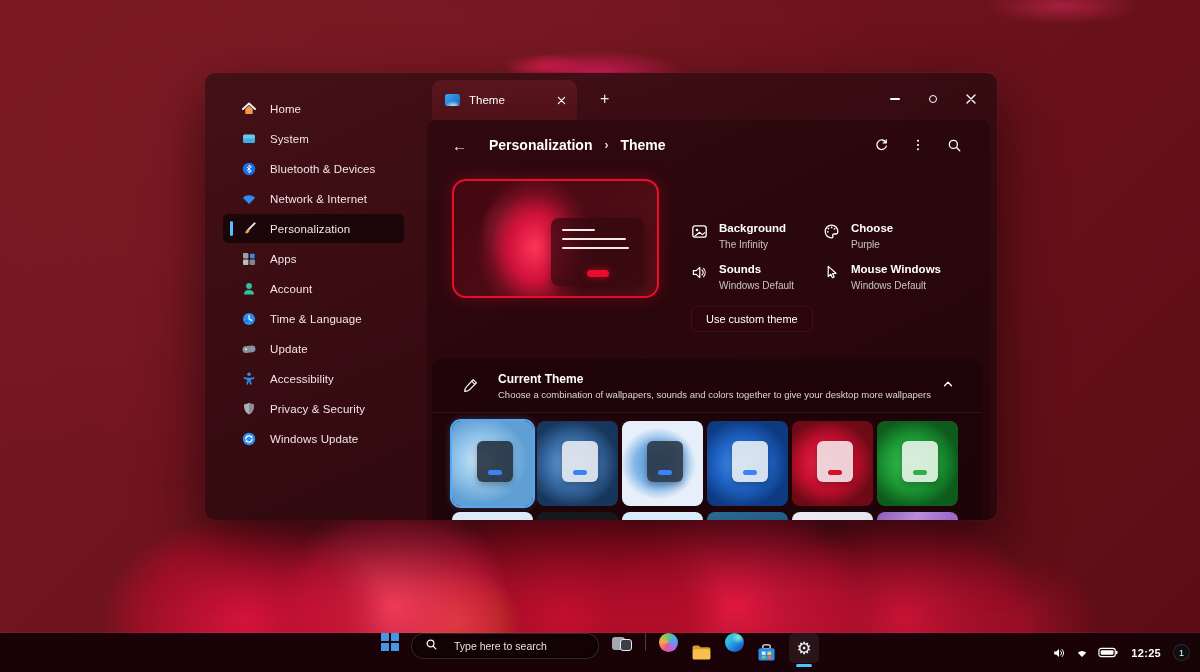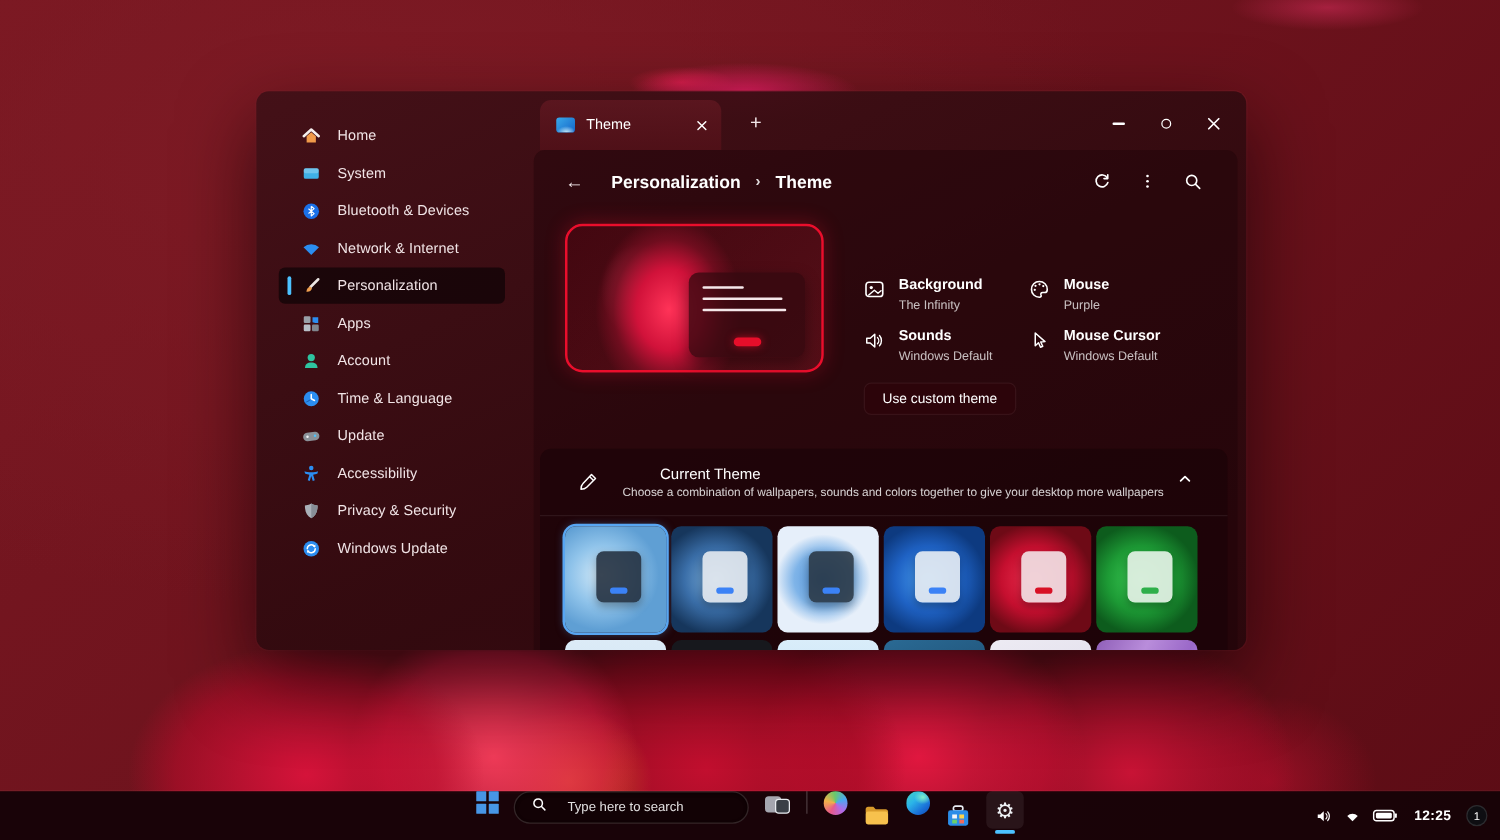--- a/index.html
+++ b/index.html
@@ -98,21 +98,21 @@
   .s-label { font-size:11.5px; font-weight:bold; line-height:1.2; }
   .s-value { font-size:10px; color:rgba(255,255,255,0.74); margin-top:3px; }
   .custom-btn { margin-top:15px; display:inline-block; background:#2c040a;
     border:1px solid rgba(255,255,255,0.06); color:#fff; font-size:11px;
     padding:6px 14px; border-radius:6px; font-family:inherit; }
 
   
   .panel { margin:27px 8px 0 5px; background:rgba(22,2,5,0.5); border-radius:9px; }
   .panel-head { display:flex; align-items:center; padding:13px 27px 12px 30px; }
   .panel-icon { width:17px; height:17px; flex:0 0 17px; margin-right:19px; }
-  .panel-title { font-size:12px; font-weight:normal; color:#fff;margin-left:30px; }
+  .panel-title { font-size:12px; font-weight:bold; color:#fff; }
   .panel-sub { font-size:9.5px; color:rgba(255,255,255,0.82); margin-top:3px; }
   .panel-chevron { margin-left:auto; }
   .panel-divider { height:1px; background:rgba(255,255,255,0.07); }
   .tiles { padding:8px 20px 0 20px; display:flex; flex-direction:column; gap:6px; }
   .tile-row { display:flex; gap:4px; }
   .tile { width:81px; height:85px; border-radius:8px; position:relative; overflow:hidden; flex:0 0 81px; }
   .tile.selected { box-shadow:0 0 0 2px #58a6f2, 0 0 8px rgba(88,166,242,0.5); border-radius:9px; }
   .mini { position:absolute; left:25px; top:20px; width:36px; height:41px; border-radius:6px;
     box-shadow:0 3px 7px rgba(0,0,0,0.3); }
   .mini-pill { position:absolute; bottom:7px; left:50%; margin-left:-7px; width:14px; height:5px; border-radius:3px; }
@@ -391,21 +391,21 @@
               <span class="s-icon">
                   <svg viewBox="0 0 17 17" width="17" height="17">
                     <path d="M8.5 2.2 C4.9 2.2 2.2 4.9 2.2 8.5 C2.2 12.1 5 14.8 8.5 14.8 C9.8 14.8 10.2 13.9 9.8 13 C9.4 12 9.9 11 11.1 11 H12.7 C14 11 14.8 10 14.8 8.5 C14.8 4.9 12.1 2.2 8.5 2.2 Z" stroke="#fff" stroke-width="1.3" fill="none"></path>
                     <circle cx="5.4" cy="5.6" r="0.9" fill="#fff"></circle>
                     <circle cx="8.6" cy="4.4" r="0.9" fill="#fff"></circle>
                     <circle cx="11.6" cy="5.8" r="0.9" fill="#fff"></circle>
                     <circle cx="4.8" cy="8.8" r="0.9" fill="#fff"></circle>
                   </svg>
                 </span>
               <span>
-                <span class="s-label" style="display:block">Mouse</span>
+                <span class="s-label" style="display:block">Choose</span>
                 <span class="s-value" style="display:block">Purple</span>
               </span>
             </div>
             <div class="setting">
               <span class="s-icon">
                   <svg viewBox="0 0 17 17" width="17" height="17">
                     <path d="M2.4 6.6 H5.2 L8.8 3.4 V13.6 L5.2 10.4 H2.4 Z" stroke="#fff" stroke-width="1.2" fill="none" stroke-linejoin="round"></path>
                     <path d="M11 6 A3.6 3.6 0 0 1 11 11" stroke="#fff" stroke-width="1.1" fill="none" stroke-linecap="round"></path>
                     <path d="M12.6 4.4 A6.2 6.2 0 0 1 12.6 12.6" stroke="#fff" stroke-width="1.1" fill="none" stroke-linecap="round"></path>
                   </svg>
@@ -415,21 +415,21 @@
                 <span class="s-value" style="display:block">Windows Default</span>
               </span>
             </div>
             <div class="setting">
               <span class="s-icon">
                   <svg viewBox="0 0 17 17" width="17" height="17">
                     <path d="M5.2 2.4 L5.2 12.6 L7.8 10.2 L9.4 13.8 L11.2 13 L9.6 9.6 L13 9.3 Z" stroke="#fff" stroke-width="1.2" fill="none" stroke-linejoin="round"></path>
                   </svg>
                 </span>
               <span>
-                <span class="s-label" style="display:block">Mouse Cursor</span>
+                <span class="s-label" style="display:block">Mouse Windows</span>
                 <span class="s-value" style="display:block">Windows Default</span>
               </span>
             </div>
           </div>
           <button class="custom-btn">Use custom theme</button>
         </div>
       </div>
 
       <div class="panel">
         <div class="panel-head">

